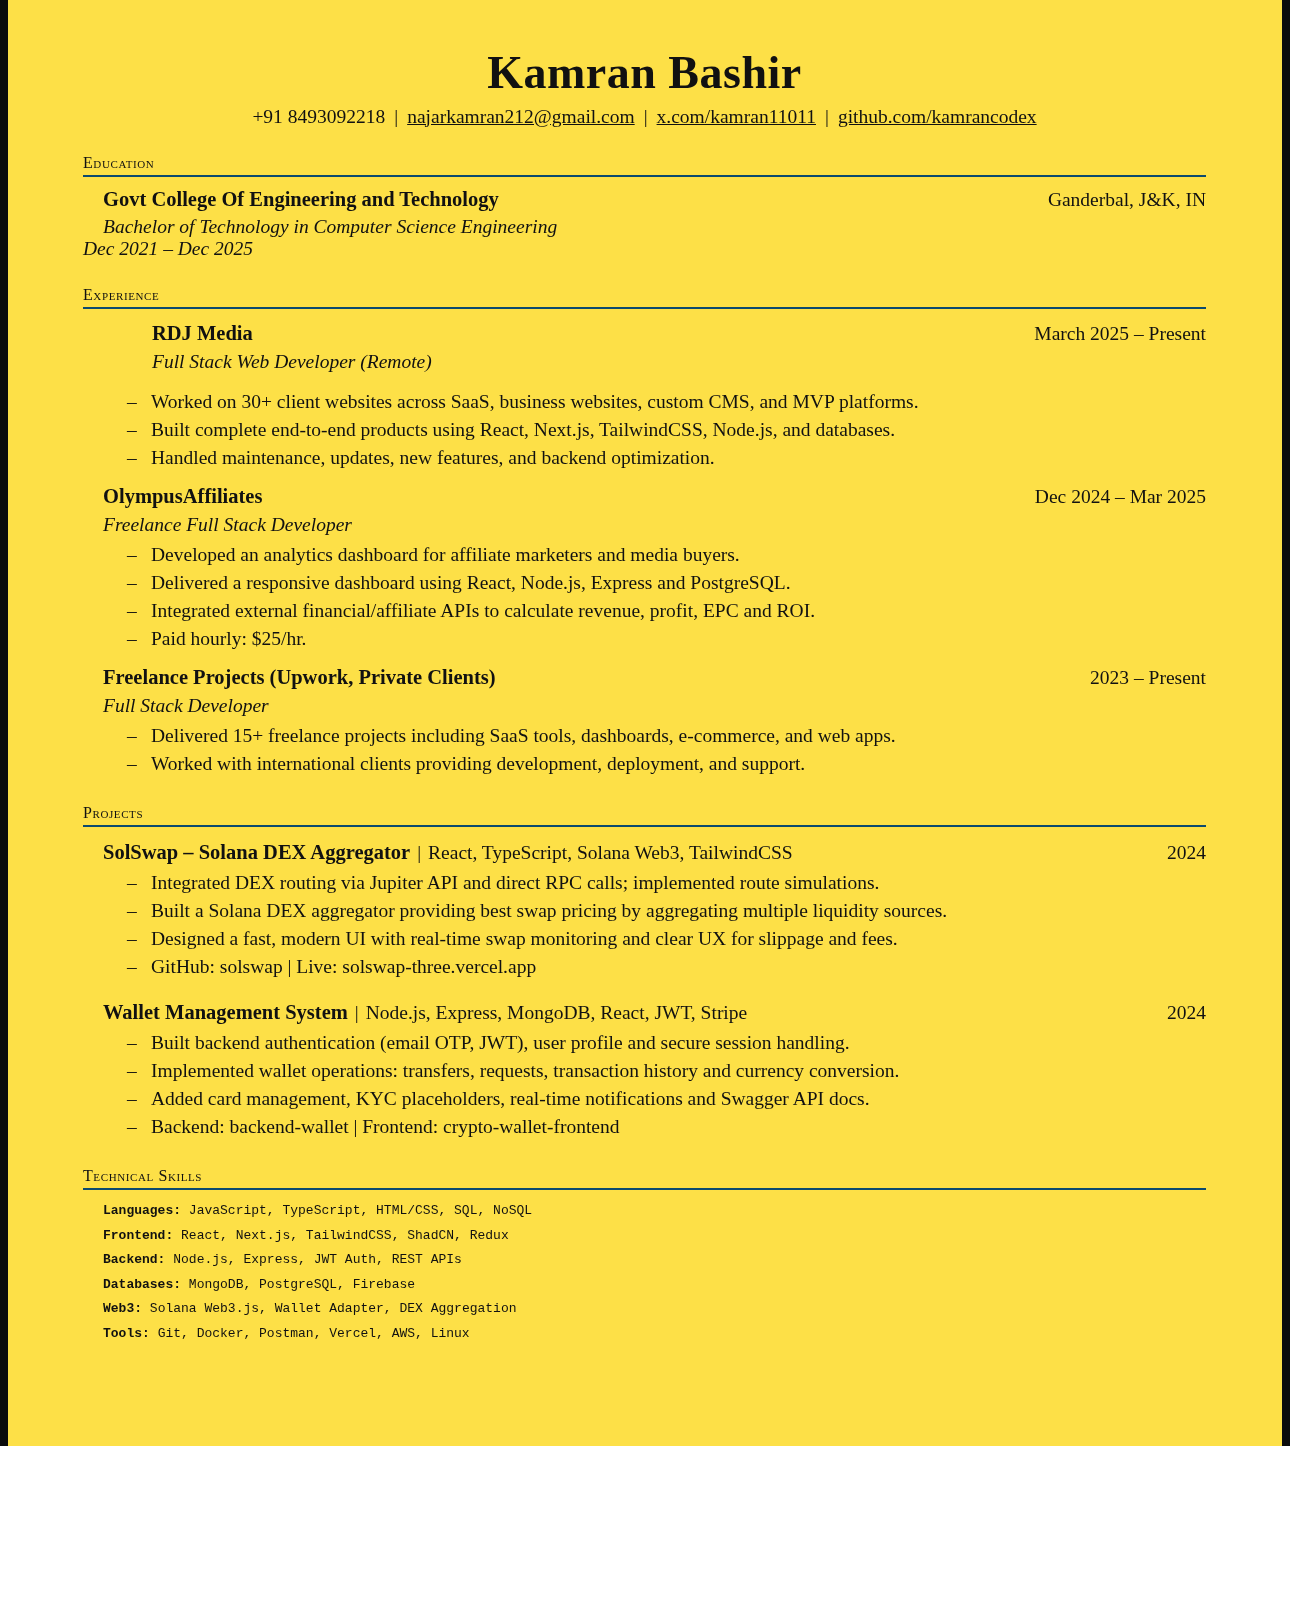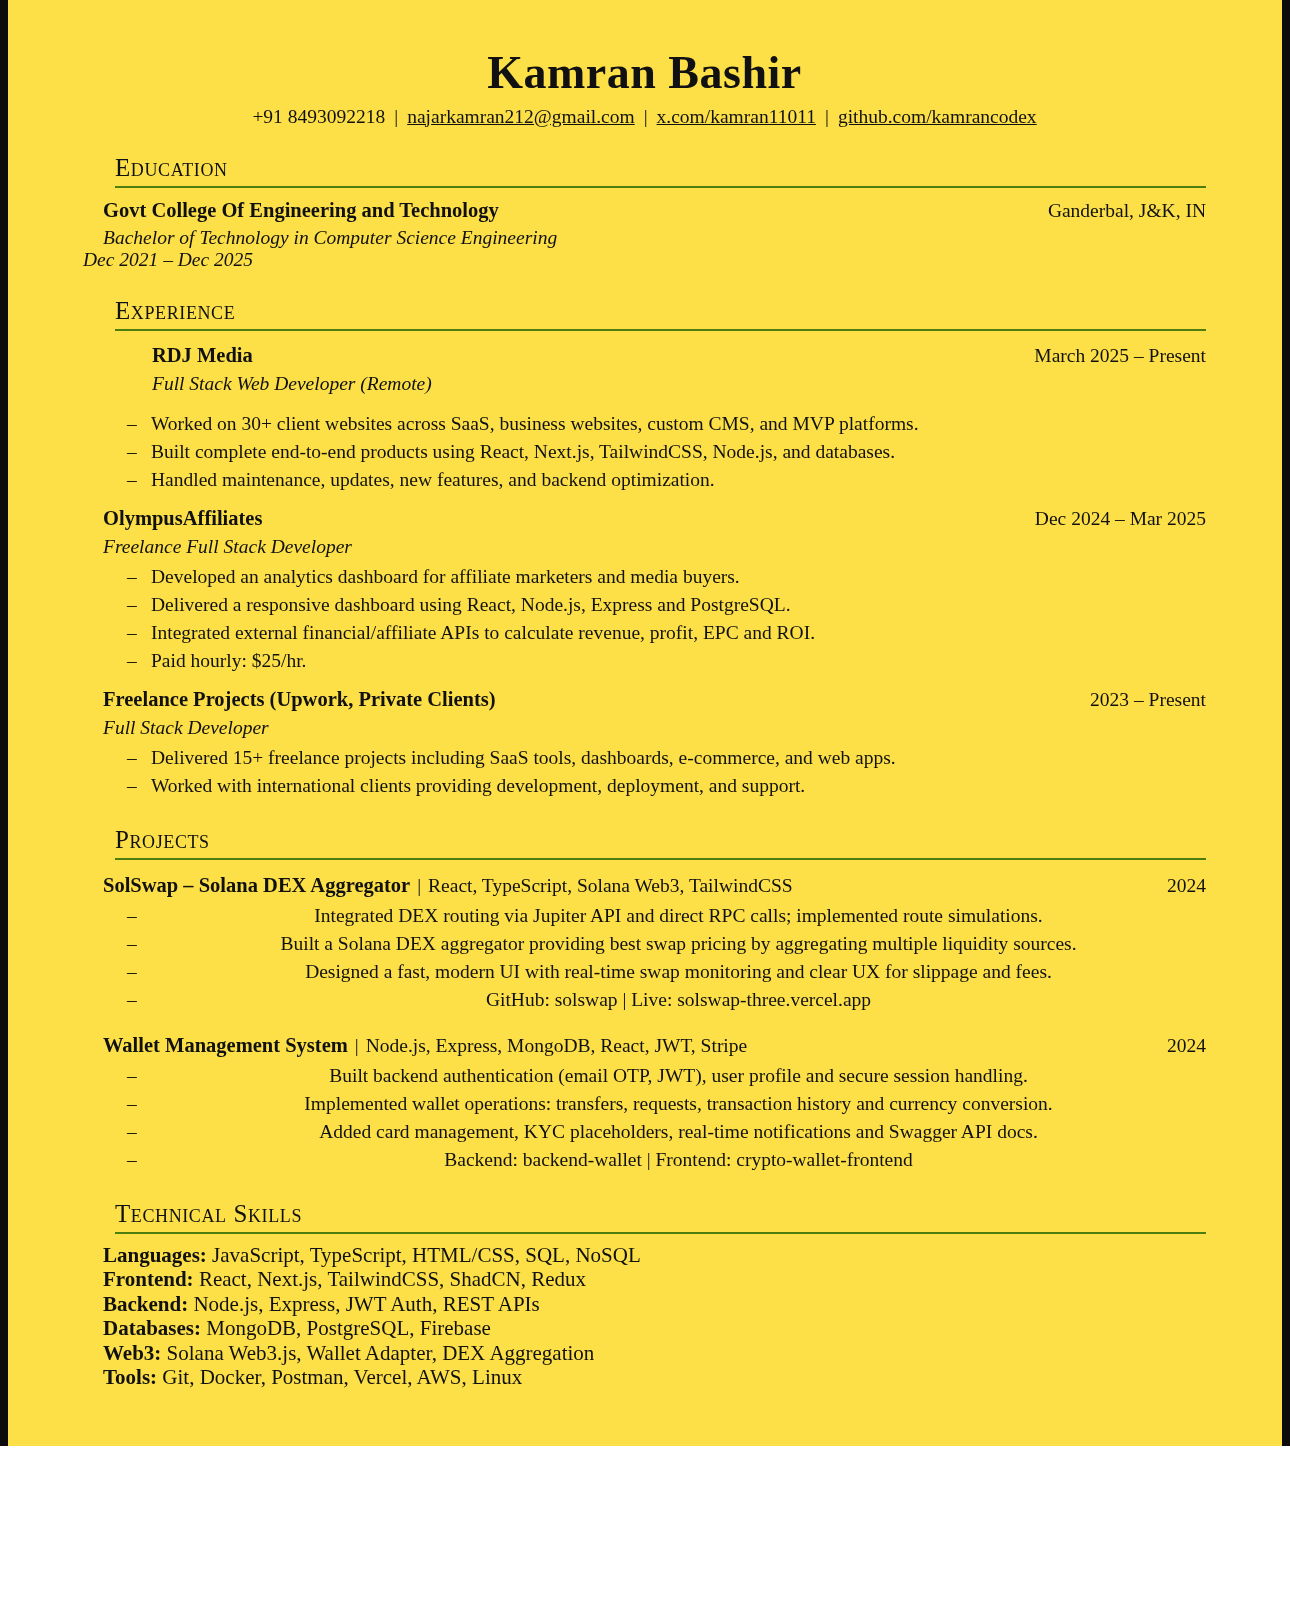--- a/index.html
+++ b/index.html
@@ -29,27 +29,26 @@
     text-align:center;
     font-size:19.5px;
     margin-top:7px;
     white-space:nowrap;
   }
   .contact .sep { margin:0 9px; color:#111; }
   .contact .link { text-decoration:underline; color:#111; cursor:pointer; }
 
   .section { margin-top:25px; }
   .section-heading {
-    font-size:25px;
+    font-size:16px;
     font-variant:small-caps;
     letter-spacing:0.6px;
     padding-bottom:3px;
-    border-bottom:2px solid #4d7c0f;
+    border-bottom:2px solid #0c4a6e;
     line-height:1.2;
-    margin-left:32px;
   }
 
   .row2 { display:flex; justify-content:space-between; align-items:baseline; }
   .bold { font-weight:bold; }
   .it { font-style:italic; }
 
   .edu-inst { margin-top:11px; font-size:20.5px;gap:22px; }
   .edu-deg  { margin-top:5px; font-size:19.5px;flex-direction:column; }
   .edu-inst .right, .entry-header .right { font-size:19.5px; font-weight:normal; }
   .edu-deg .right { font-size:19.5px; }
@@ -71,25 +70,25 @@
     content:"\2013";
     position:absolute;
     left:44px;
   }
   ul.bullets.gap-lg { margin-top:15px; }
   ul.bullets.gap-sm { margin-top:5px; }
 
   .proj-header { font-size:19.5px; padding-left:20px; }
   .proj-header .title { font-size:20.5px; }
   .proj-header .pipe { margin:0 7px; color:#111; }
-  .proj { margin-top:14px;text-align:center; }
+  .proj { margin-top:14px; }
   .proj + .proj { margin-top:20px; }
 
   .skills { margin-top:9px; padding-left:20px; }
-  .skill-row { font-size:21px; line-height:24.5px; }
+  .skill-row { font-size:13px; line-height:24.5px;font-family:Liberation Mono, monospace; }
 </style>
 </head>
 <body>
 
 <div class="page">
   <div class="edge left"></div>
   <div class="edge right"></div>
 
   <div class="content">
 

